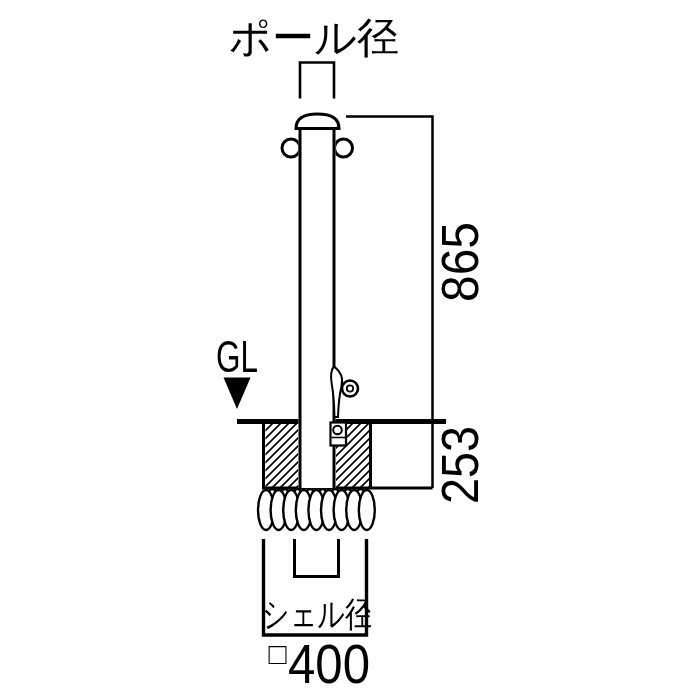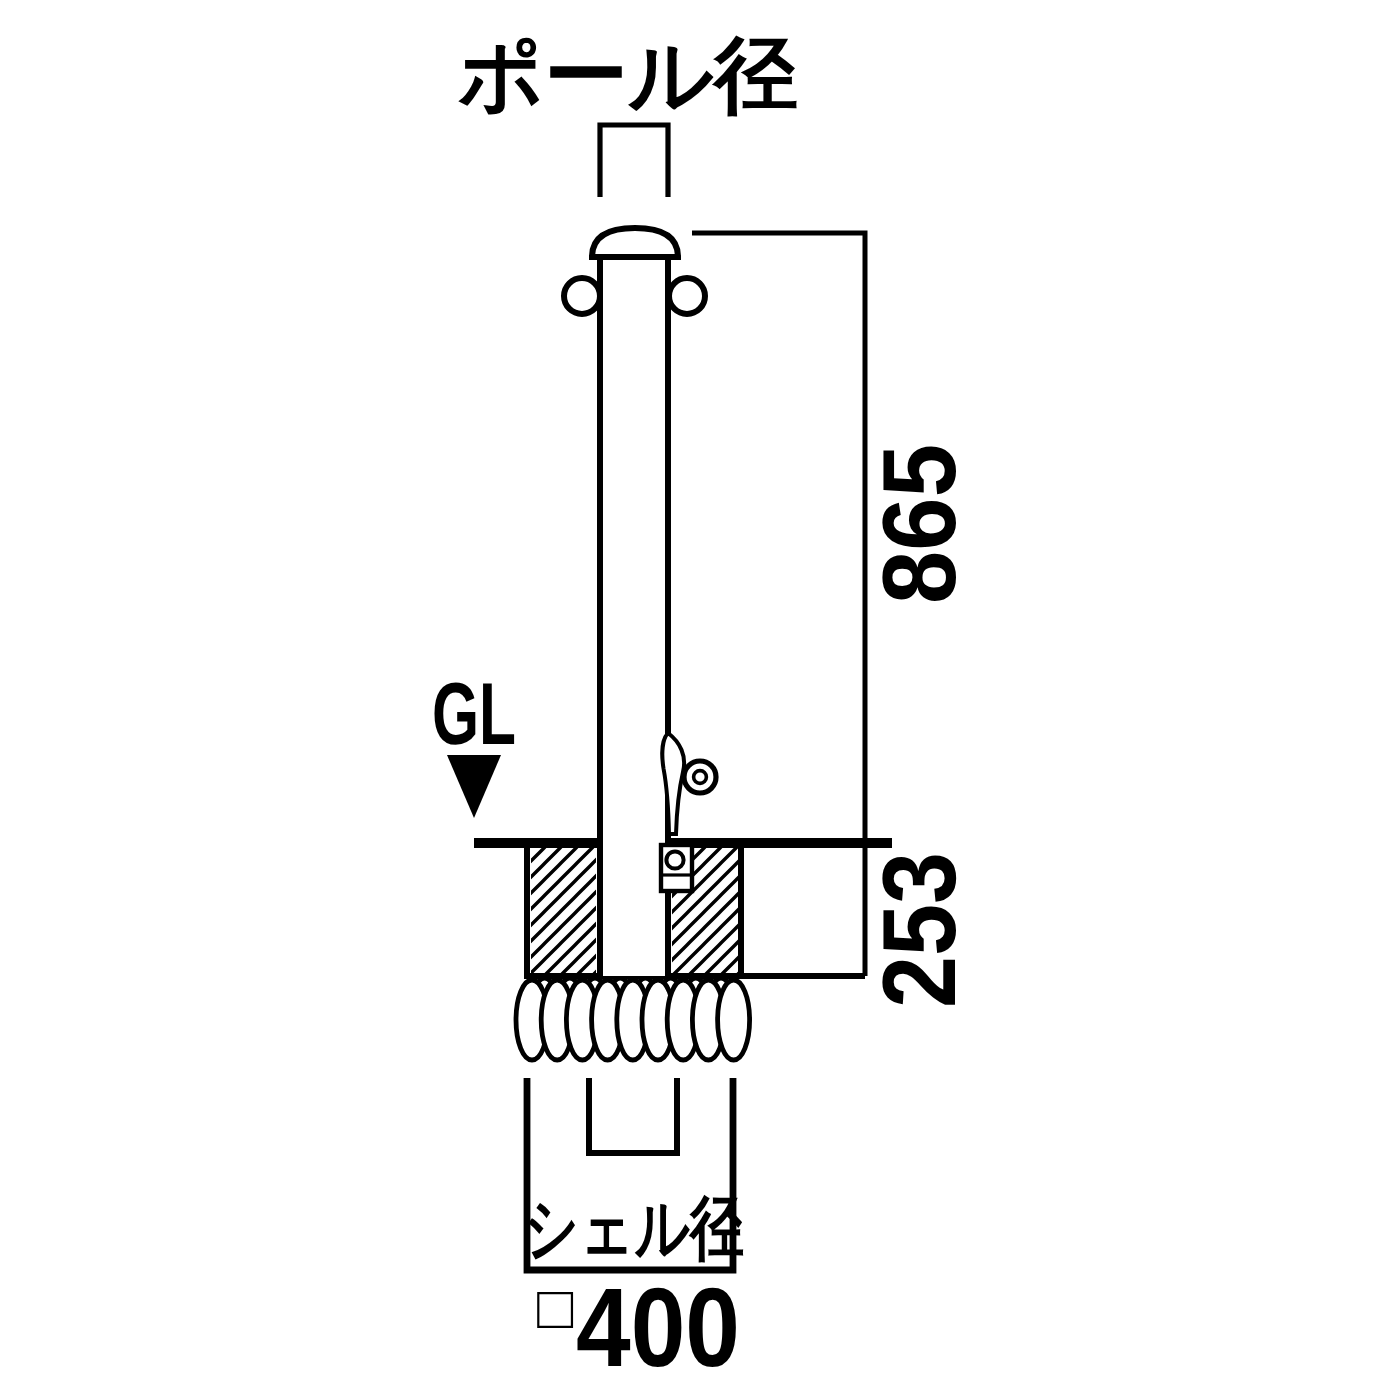--- a/index.html
+++ b/index.html
@@ -7,21 +7,20 @@
     padding: 0;
     background: #ffffff;
   }
   .canvas {
     position: relative;
     width: 700px;
     height: 700px;
     background: #ffffff;
     overflow: hidden;
     font-family: "Liberation Sans", "DejaVu Sans", sans-serif;
-    font-weight: bold;
   }
   svg text {
     fill: #000000;
     font-family: "Liberation Sans", "DejaVu Sans", sans-serif;
   }
 </style>
 </head>
 <body>
 
 <div class="canvas">

